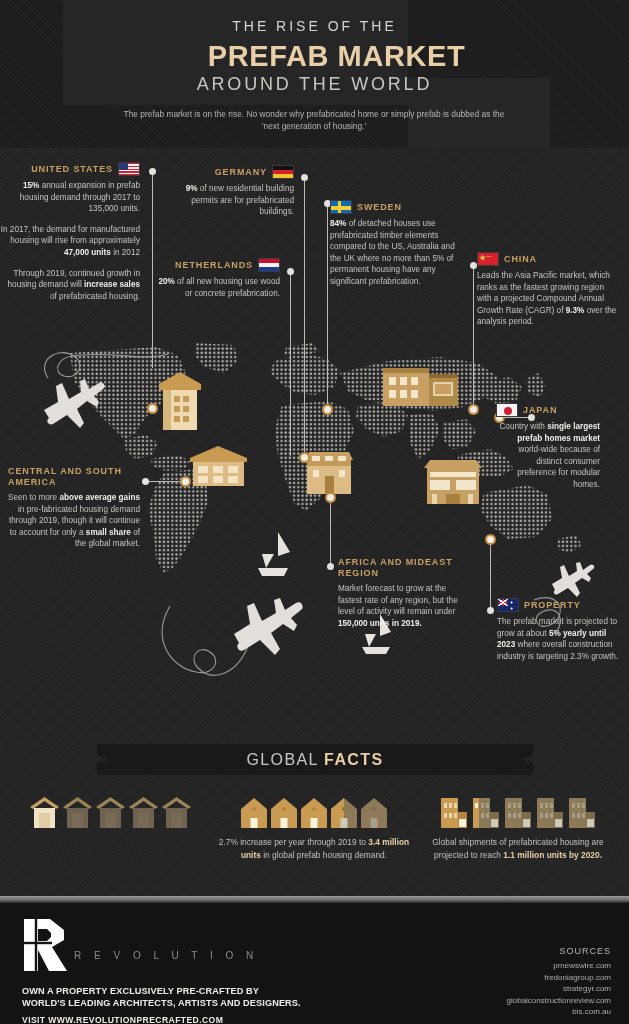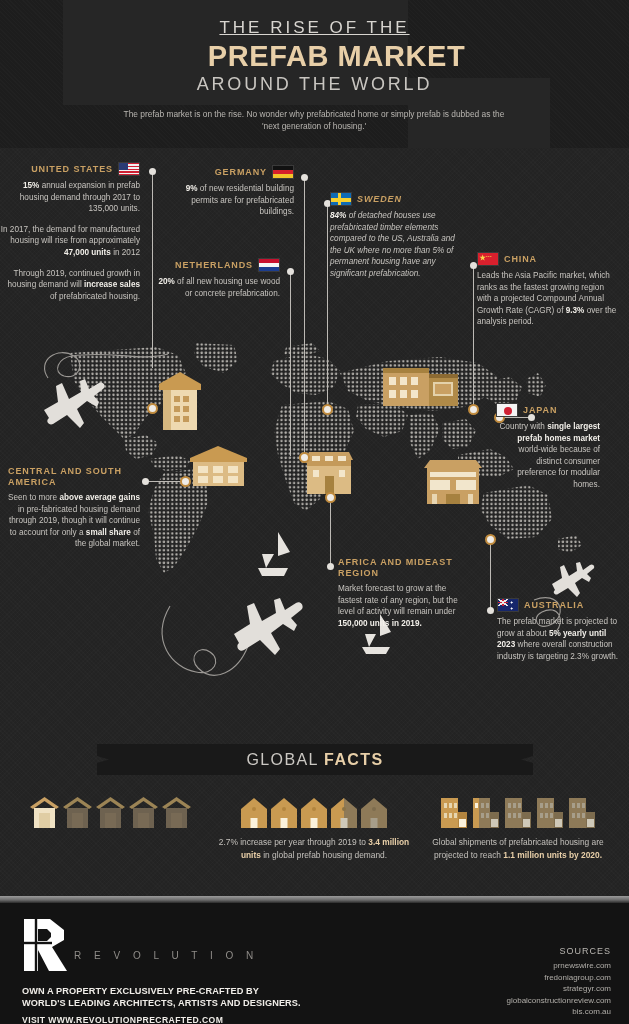--- a/index.html
+++ b/index.html
@@ -39,22 +39,22 @@
   }
   #header-panel2 {
     position: absolute;
     left: 408px; top: 78px;
     width: 142px; height: 70px;
     background: #262626;
   }
   .hdr-l1 {
     position: absolute; left: 0; top: 18px; width: 629px;
     text-align: center;
-    font-size: 17px; letter-spacing: 3.0px;
-    color: #d8d5d0; font-weight: 400; text-decoration: underline;
+    font-size: 14px; letter-spacing: 3.0px;
+    color: #d8d5d0; font-weight: 400;
   }
   .hdr-l2 {
     position: absolute; left: 0; top: 40px; width: 629px;
     text-align: center;
     font-size: 29px; letter-spacing: 0.6px;
     color: #e8cfa8; font-weight: bold; padding-left: 44px;
   }
   .hdr-l3 {
     position: absolute; left: 0; top: 74px; width: 629px;
     text-align: center;
@@ -462,21 +462,21 @@
     <div class="callout right-align" style="left:158px;top:110px;width:122px;">
       <div class="c-head">
         <span>NETHERLANDS</span>
         <span class="flag flag-nl"></span>
       </div>
       <div class="c-body">
           <p><b>20%</b><span> of all new housing use wood or concrete prefabrication.</span></p>
         </div>
     </div>
 
-    <div class="callout" style="left:330px;top:44px;width:136px;font-style:italic;">
+    <div class="callout" style="left:330px;top:52px;width:136px;">
       <div class="c-head">
         <span class="flag flag-se"></span>
         <span>SWEDEN</span>
       </div>
       <div class="c-body">
           <p><b>84%</b><span> of detached houses use prefabricated timber elements compared to the US, Australia and the UK where no more than 5% of permanent housing have any significant prefabrication.</span></p>
         </div>
     </div>
 
     <div class="callout" style="left:477px;top:104px;width:142px;">
@@ -513,21 +513,21 @@
         <span>AFRICA AND MIDEAST REGION</span>
       </div>
       <div class="c-body">
           <p><span>Market forecast to grow at the fastest rate of any region, but the level of activity will remain under </span><b>150,000 units in 2019.</b></p>
         </div>
     </div>
 
     <div class="callout" style="left:497px;top:450px;width:122px;">
       <div class="c-head">
         <span class="flag flag-au"></span>
-        <span>AUSTRALIA</span>
+        <span>PROPERTY</span>
       </div>
       <div class="c-body">
           <p><span>The prefab market is projected to grow at about </span><b>5% yearly until 2023</b><span> where overall construction industry is targeting 2.3% growth.</span></p>
         </div>
     </div>
   </div>
 
   <div id="facts">
     <div id="facts-banner"></div>
     <div id="facts-title">

